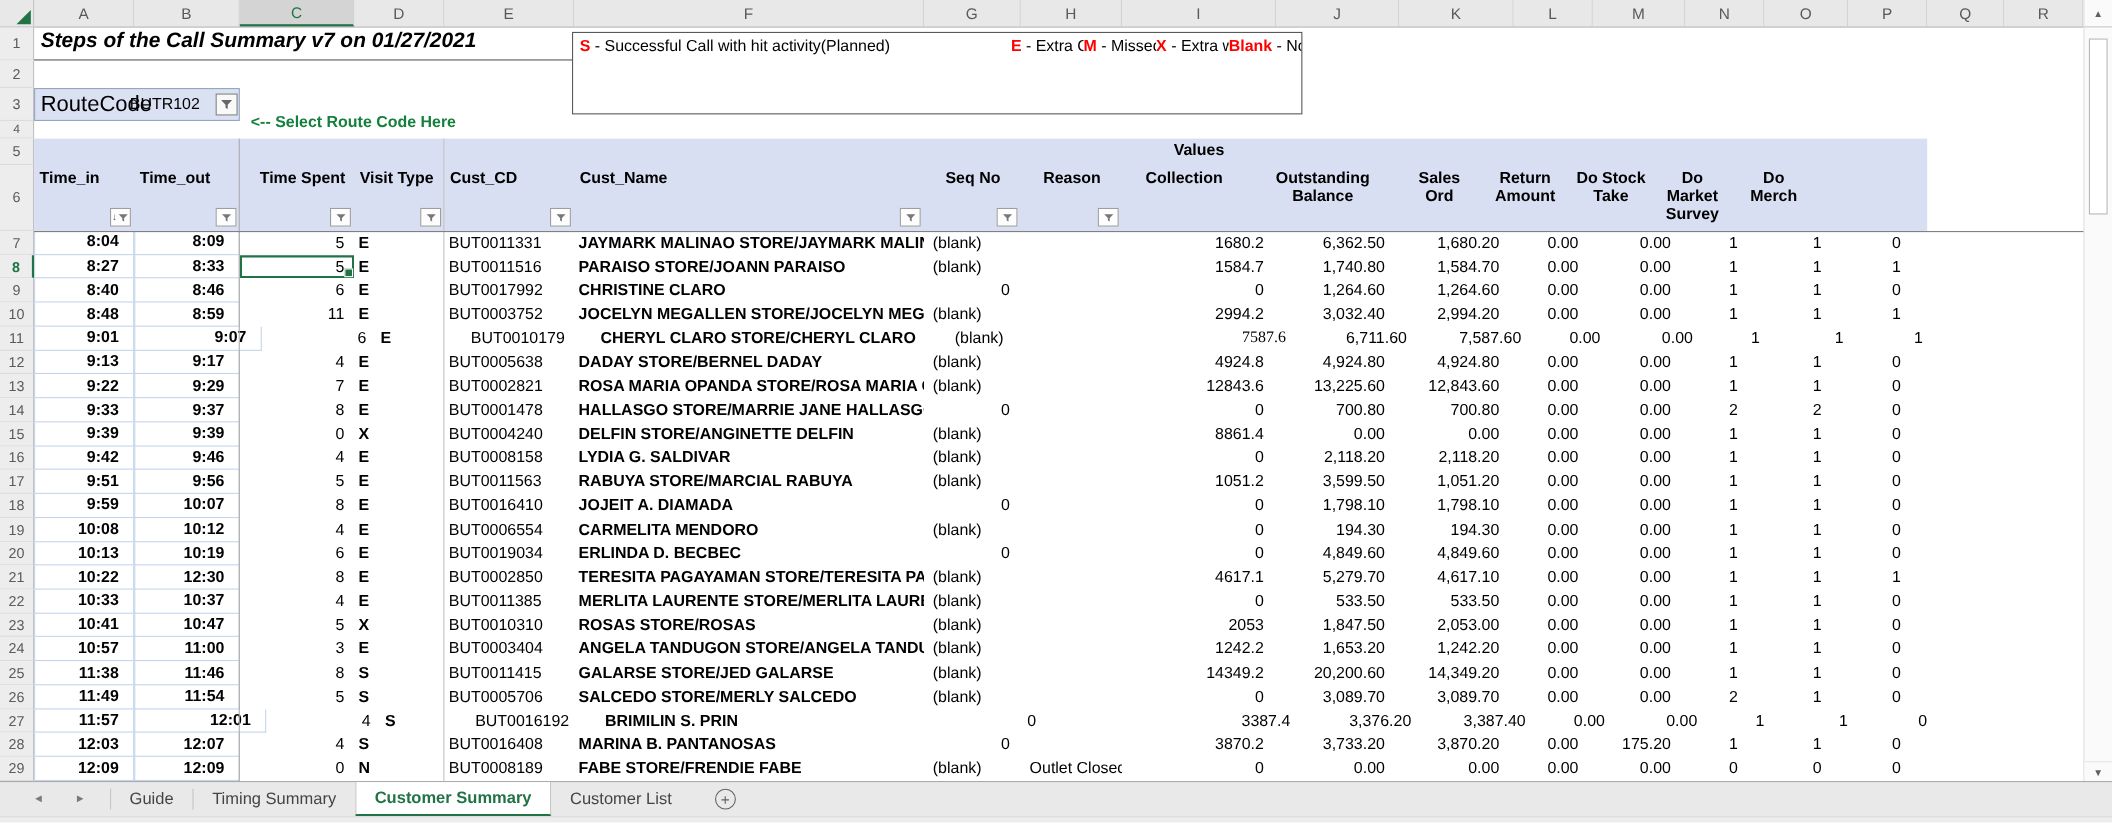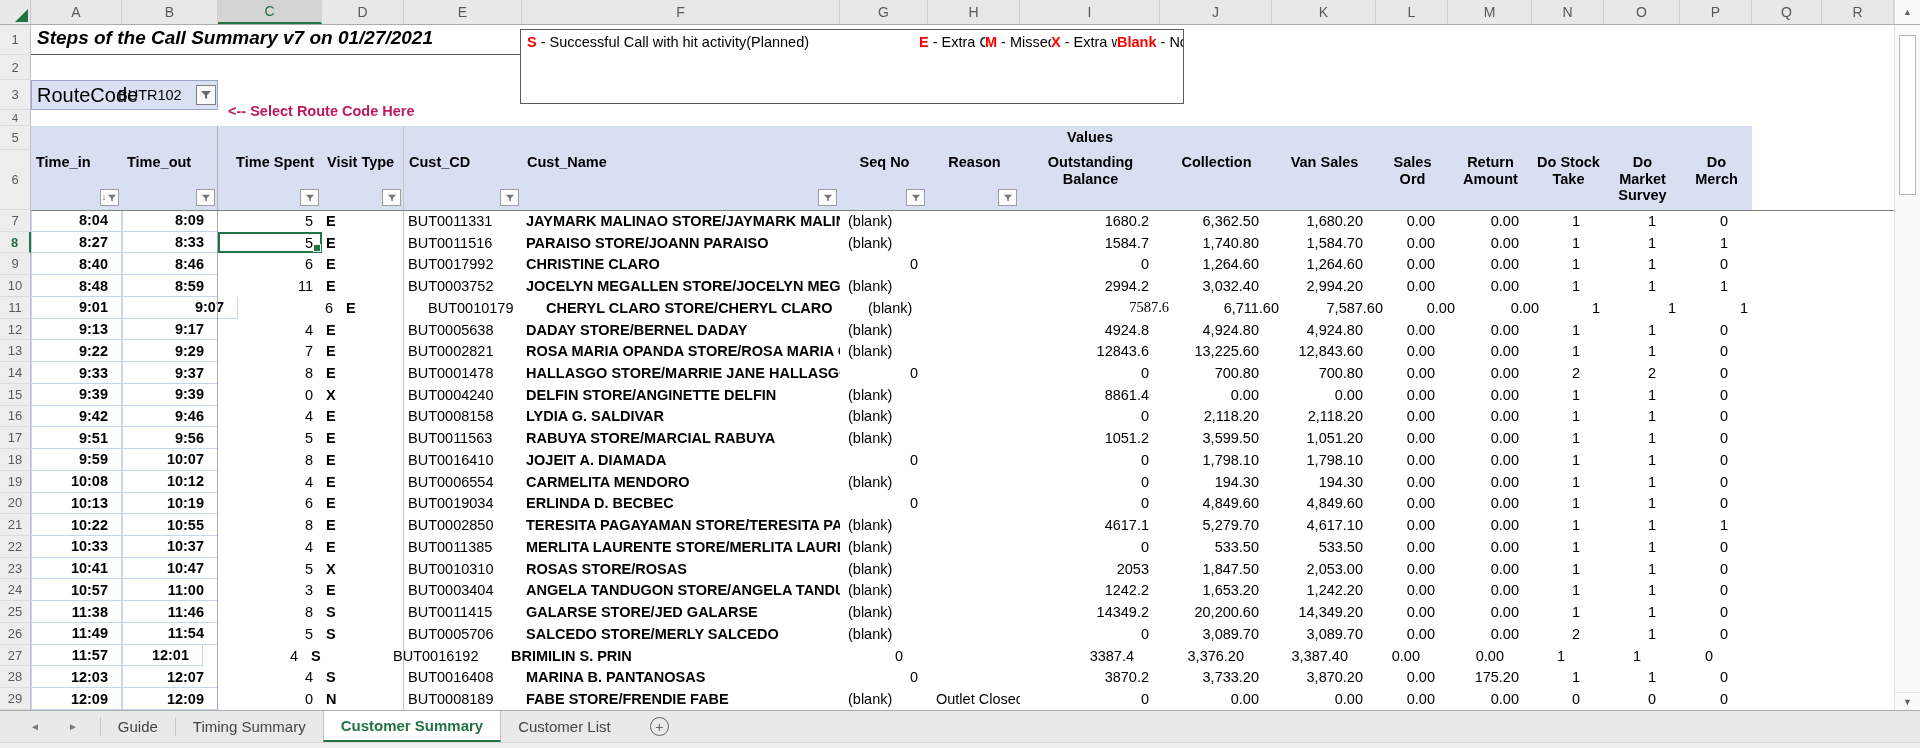--- a/index.html
+++ b/index.html
@@ -65,21 +65,21 @@
   .route-box {
     flex:none; width:187px; height:100%; display:flex; align-items:center;
     background:#D9E1F2; border:1px solid #97A5C2;
   }
   .route-label { width:86px; padding-left:5px; font-size:20px; white-space:nowrap; }
   .route-value { flex:1; font-size:14.5px; white-space:nowrap; }
   .filter-btn {
     flex:none; width:20px; height:20px; margin-right:1px; background:#F9F9F9;
     border:1px solid #7F7F7F; display:flex; align-items:center; justify-content:center;
   }
-  .route-hint { margin-left:10px; color:#be185d; font-weight:bold; font-size:14.5px; white-space:nowrap; align-self:center;margin-top:32px; }
+  .route-hint { margin-left:10px; color:#15803d; font-weight:bold; font-size:14.5px; white-space:nowrap; align-self:center;margin-top:32px; }
   
   .band { position:relative; flex:none; width:1721px; height:100%; background:#D9DFF2; }
   .values-label {
     position:absolute; left:989px; top:3px; width:140px; text-align:center;
     font-weight:bold; font-size:14.5px;
   }
   #hcells { display:flex; flex:none; width:1721px; background:#D9DFF2; }
   .hcell {
     flex:none; height:60px; position:relative; padding:4px 4px 0 5px;
     font-size:14.5px; font-weight:bold; line-height:16.5px; overflow:hidden;
@@ -262,23 +262,22 @@
         <div class="hcell ac" style="width: 88px;"><span>Seq No</span><span class="hfilter">
             <svg class="funnel-svg" width="10" height="10" viewBox="0 0 12 12">
               <path d="M1 2h10L7 6.2V10L5 9V6.2z" fill="#777"></path>
             </svg>
           </span></div>
         <div class="hcell ac" style="width: 92px;"><span>Reason</span><span class="hfilter">
             <svg class="funnel-svg" width="10" height="10" viewBox="0 0 12 12">
               <path d="M1 2h10L7 6.2V10L5 9V6.2z" fill="#777"></path>
             </svg>
           </span></div>
+        <div class="hcell ac" style="width: 112px;"><span>Collection</span></div>
         <div class="hcell ac" style="width: 140px;"><span>Outstanding<br>Balance</span></div>
-        <div class="hcell ac" style="width: 112px;"><span>Collection</span></div>
-        <div class="hcell ac" style="width: 104px;"><span>Van Sales</span></div>
         <div class="hcell ac" style="width: 72px;"><span>Sales Ord</span></div>
         <div class="hcell ac" style="width: 84px;"><span>Return<br>Amount</span></div>
         <div class="hcell ac" style="width: 72px;"><span>Do Stock<br>Take</span></div>
         <div class="hcell ac" style="width: 76px;"><span>Do<br>Market<br>Survey</span></div>
         <div class="hcell ac" style="width: 72px;"><span>Do<br>Merch</span></div>
       </div>
   </div>
   <div class="hdr-bottom"></div>
   <div class="vline" style="left:217px"></div>
   <div class="vline" style="left:403px; background:#C4C4C4"></div>
@@ -546,21 +545,21 @@
         <div class="cell r" data-col="van_sales" style="width: 104px;">4,849.60</div>
         <div class="cell r" data-col="sales_ord" style="width: 72px;">0.00</div>
         <div class="cell r" data-col="return_amount" style="width: 84px;">0.00</div>
         <div class="cell r" data-col="do_stock_take" style="width: 72px;">1</div>
         <div class="cell r" data-col="do_market_survey" style="width: 76px;">1</div>
         <div class="cell r" data-col="do_merch" style="width: 72px;">0</div>
       </div>
       <div class="drow">
         <div class="gutter">21</div>
         <div class="cell b r" data-col="time_in" style="width: 91px;">10:22</div>
-        <div class="cell b r" data-col="time_out" style="width: 96px;">10:55</div>
+        <div class="cell b r" data-col="time_out" style="width: 96px;">12:30</div>
         <div class="cell r" data-col="time_spent" style="width: 104px;">8</div>
         <div class="cell b" data-col="visit_type" style="width: 82px;">E</div>
         <div class="cell" data-col="cust_cd" style="width: 118px;">BUT0002850</div>
         <div class="cell b" data-col="cust_name" style="width: 318px;">TERESITA PAGAYAMAN STORE/TERESITA PAGAYAMAN</div>
         <div class="cell" data-col="seq_no" style="width: 88px;">(blank)</div>
         <div class="cell" data-col="reason" style="width: 92px;"></div>
         <div class="cell r" data-col="outstanding_balance" style="width: 140px;">4617.1</div>
         <div class="cell r" data-col="collection" style="width: 112px;">5,279.70</div>
         <div class="cell r" data-col="van_sales" style="width: 104px;">4,617.10</div>
         <div class="cell r" data-col="sales_ord" style="width: 72px;">0.00</div>
@@ -660,21 +659,21 @@
         <div class="cell r" data-col="van_sales" style="width: 104px;">3,089.70</div>
         <div class="cell r" data-col="sales_ord" style="width: 72px;">0.00</div>
         <div class="cell r" data-col="return_amount" style="width: 84px;">0.00</div>
         <div class="cell r" data-col="do_stock_take" style="width: 72px;">2</div>
         <div class="cell r" data-col="do_market_survey" style="width: 76px;">1</div>
         <div class="cell r" data-col="do_merch" style="width: 72px;">0</div>
       </div>
       <div class="drow">
         <div class="gutter">27</div>
         <div class="cell b r" data-col="time_in" style="width: 91px;">11:57</div>
-        <div class="cell b r" data-col="time_out" style="width: 81px;">12:01</div>
+        <div class="cell b r" data-col="time_out" style="width: 120px;">12:01</div>
         <div class="cell r" data-col="time_spent" style="width: 104px;">4</div>
         <div class="cell b" data-col="visit_type" style="width: 82px;">S</div>
         <div class="cell" data-col="cust_cd" style="width: 118px;">BUT0016192</div>
         <div class="cell b" data-col="cust_name" style="width: 318px;">BRIMILIN S. PRIN</div>
         <div class="cell r" data-col="seq_no" style="width: 88px;">0</div>
         <div class="cell" data-col="reason" style="width: 92px;"></div>
         <div class="cell r" data-col="outstanding_balance" style="width: 140px;">3387.4</div>
         <div class="cell r" data-col="collection" style="width: 112px;">3,376.20</div>
         <div class="cell r" data-col="van_sales" style="width: 104px;">3,387.40</div>
         <div class="cell r" data-col="sales_ord" style="width: 72px;">0.00</div>

